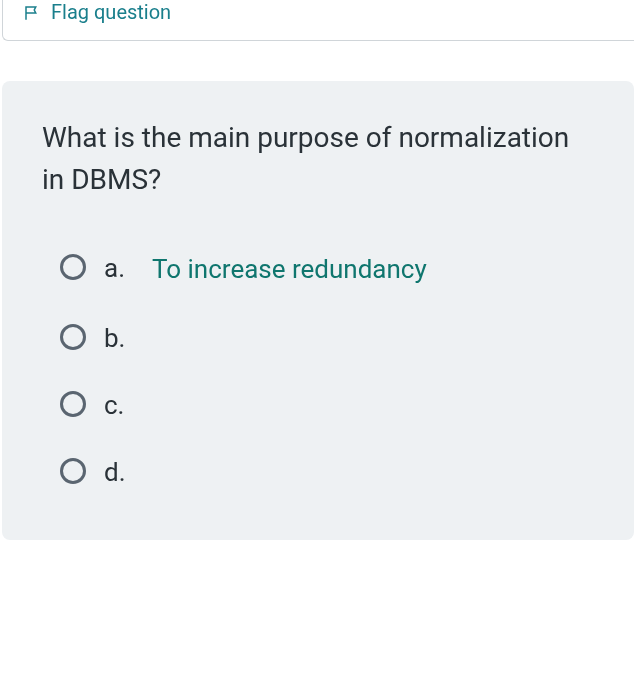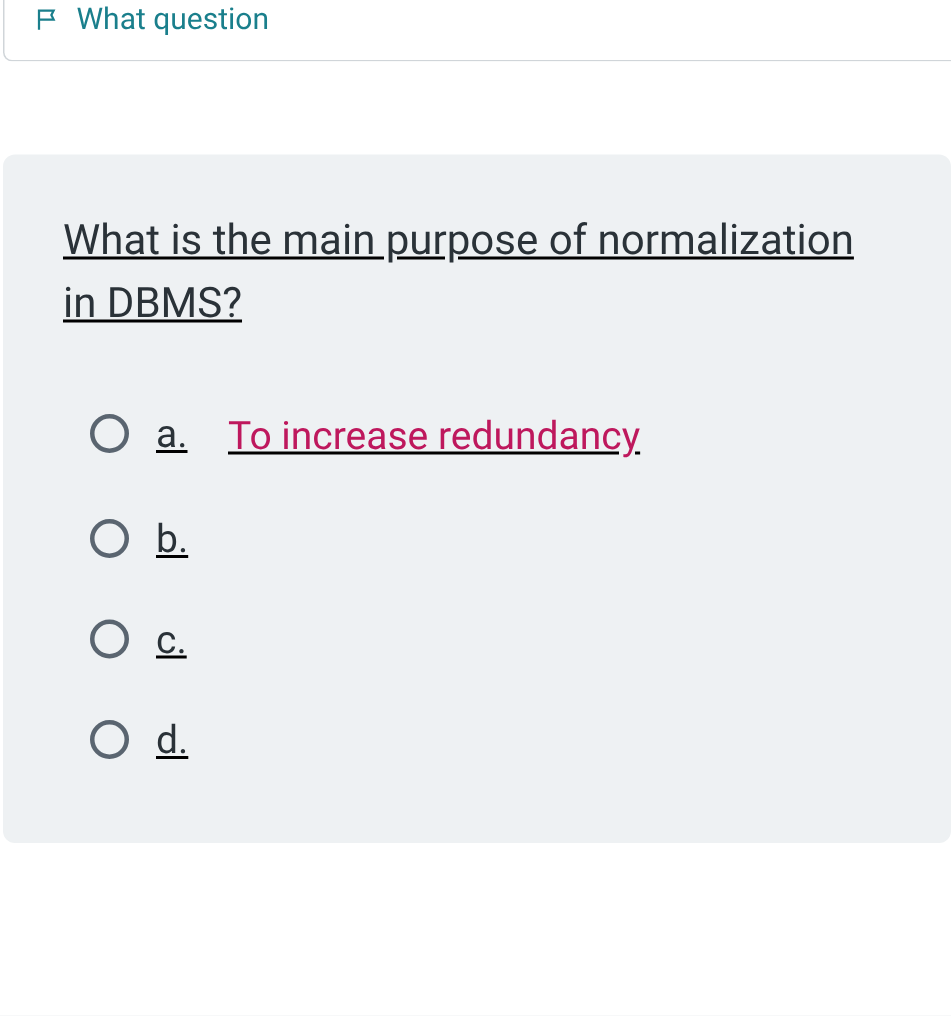--- a/index.html
+++ b/index.html
@@ -31,24 +31,23 @@
       gap: 10px;
     }
     .flag-icon {
       display: inline-block;
       width: 18px;
       height: 18px;
     }
     .question-card {
       background: #eef1f3;
       border-radius: 8px;
-      margin-top: 62px;
+      margin-top: 40px;
       margin-left: 2px;
       padding: 36px 40px 48px 40px;
-      text-decoration: underline;
     }
     .question-text {
       font-size: 28px;
       font-weight: 400;
       color: #2a3238;
       line-height: 1.5;
       margin-bottom: 48px;
     }
     .options {
       padding-left: 18px;
@@ -78,36 +77,36 @@
     }
     .option-letter {
       font-size: 26px;
       color: #2a3238;
       width: 30px;
       flex-shrink: 0;
       line-height: 1.5;
     }
     .option-text {
       font-size: 26px;
-      color: #be185d;
+      color: #0f766e;
       line-height: 1.6;
       flex: 1;
     }
   </style>
 </head>
 <body>
 
 <div class="flag-container">
   <a href="#" class="flag-link">
     <span class="flag-icon">
       <svg viewBox="0 0 24 24" width="18" height="18" fill="none" stroke="#1a7f8c" stroke-width="2">
         <path d="M4 21V4h13l-2 4 2 4H4"></path>
       </svg>
     </span>
-    <span>What question</span>
+    <span>Flag question</span>
   </a>
 </div>
 
 <div class="question-card">
   <div class="question-text">What is the main purpose of normalization in DBMS?</div>
   <div class="options">
 
     <label class="option-row">
       <input type="radio" name="q" class="radio" style="">
       <span class="option-letter">a.</span>

